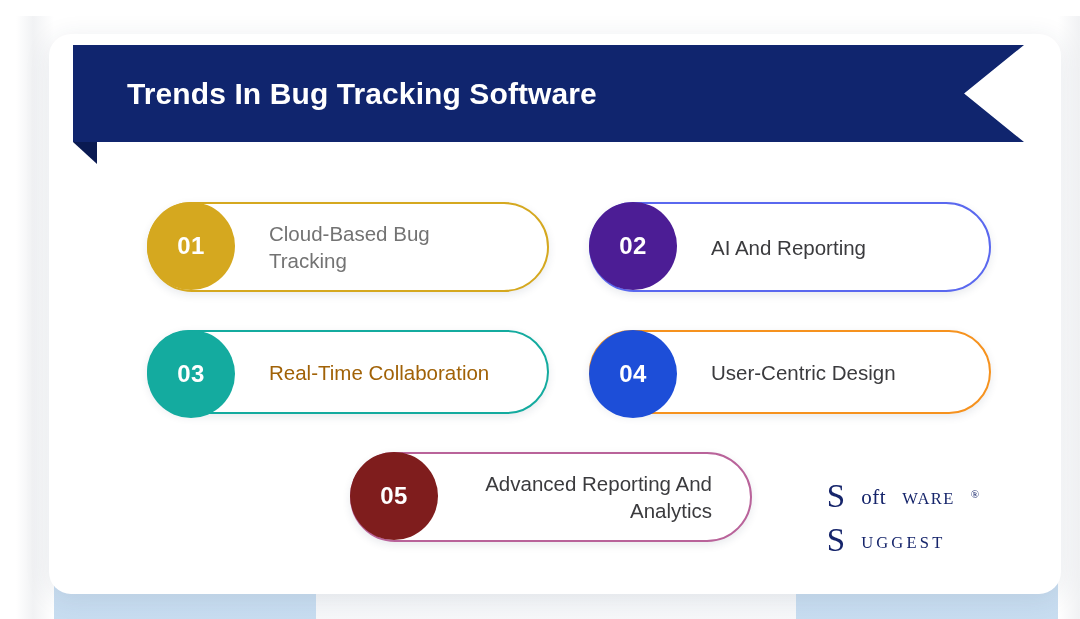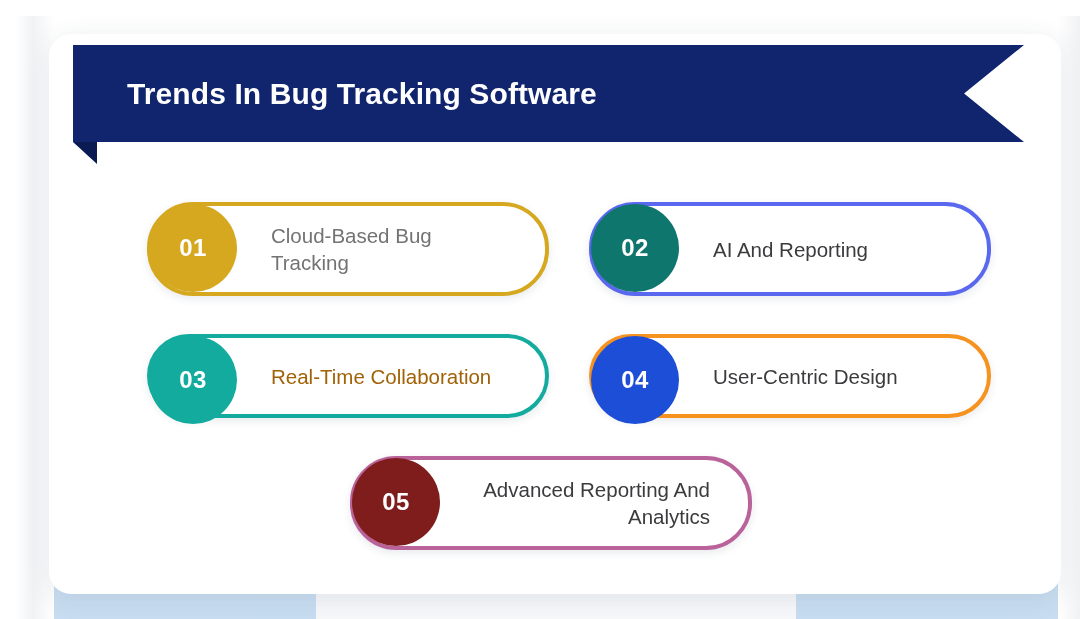--- a/index.html
+++ b/index.html
@@ -138,21 +138,21 @@
     justify-content: center;
     padding-left: 0;
   }
 
   .pill {
     position: relative;
     width: 402px;
     min-height: 84px;
     border-radius: 46px;
     background: #ffffff;
-    border: 4px solid #1d4ed8;
+    border: 2px solid #1d4ed8;
     display: flex;
     align-items: center;
     box-shadow: 0 3px 9px rgba(30, 50, 80, 0.10);
   }
 
   .pill .badge {
     position: absolute;
     left: -2px;
     top: -2px;
     width: 88px;
@@ -239,21 +239,21 @@
     <div id="pills">
 
       <div class="pill-row">
 
         <div class="pill" style="border-color: rgb(213, 168, 31);">
           <div class="badge" style="background: rgb(213, 168, 31);">01</div>
           <div class="pill-label" style="color: #737373;">Cloud-Based Bug Tracking</div>
         </div>
 
         <div class="pill" style="border-color: rgb(90, 104, 239);">
-          <div class="badge" style="background: #0f766e;">02</div>
+          <div class="badge" style="background: #4c1d95;">02</div>
           <div class="pill-label" style="color: rgb(59, 59, 62);">AI And Reporting</div>
         </div>
 
       </div>
 
       <div class="pill-row">
 
         <div class="pill" style="border-color: rgb(20, 171, 159);">
           <div class="badge" style="background: rgb(20, 171, 159);">03</div>
           <div class="pill-label" style="color: #a16207;">Real-Time Collaboration</div>
@@ -270,15 +270,19 @@
 
         <div class="pill" style="border-color: rgb(185, 99, 154);">
           <div class="badge" style="background: #7f1d1d;">05</div>
           <div class="pill-label" style="color: rgb(59, 59, 62); text-align: right;">Advanced Reporting And Analytics</div>
         </div>
 
       </div>
 
     </div>
 
+    <div id="logo" style="color: rgb(22, 37, 107);">
+      <div class="line line1"><span class="cap">S</span><span class="rest">oft</span><span class="small">ware</span><span class="reg">®</span></div>
+      <div class="line line2"><span class="cap">S</span><span class="small">uggest</span></div>
+    </div>
 
   </div>
 </div>
 
 </body></html>

